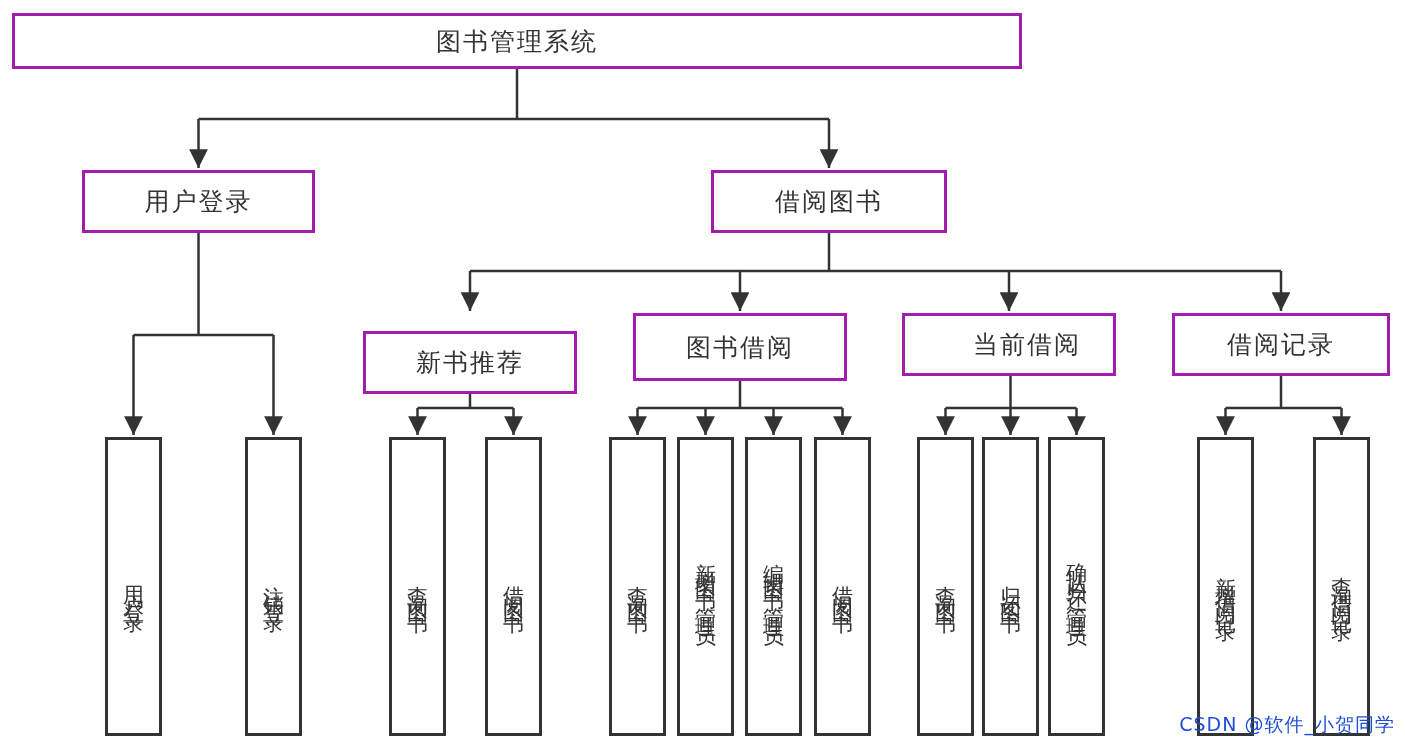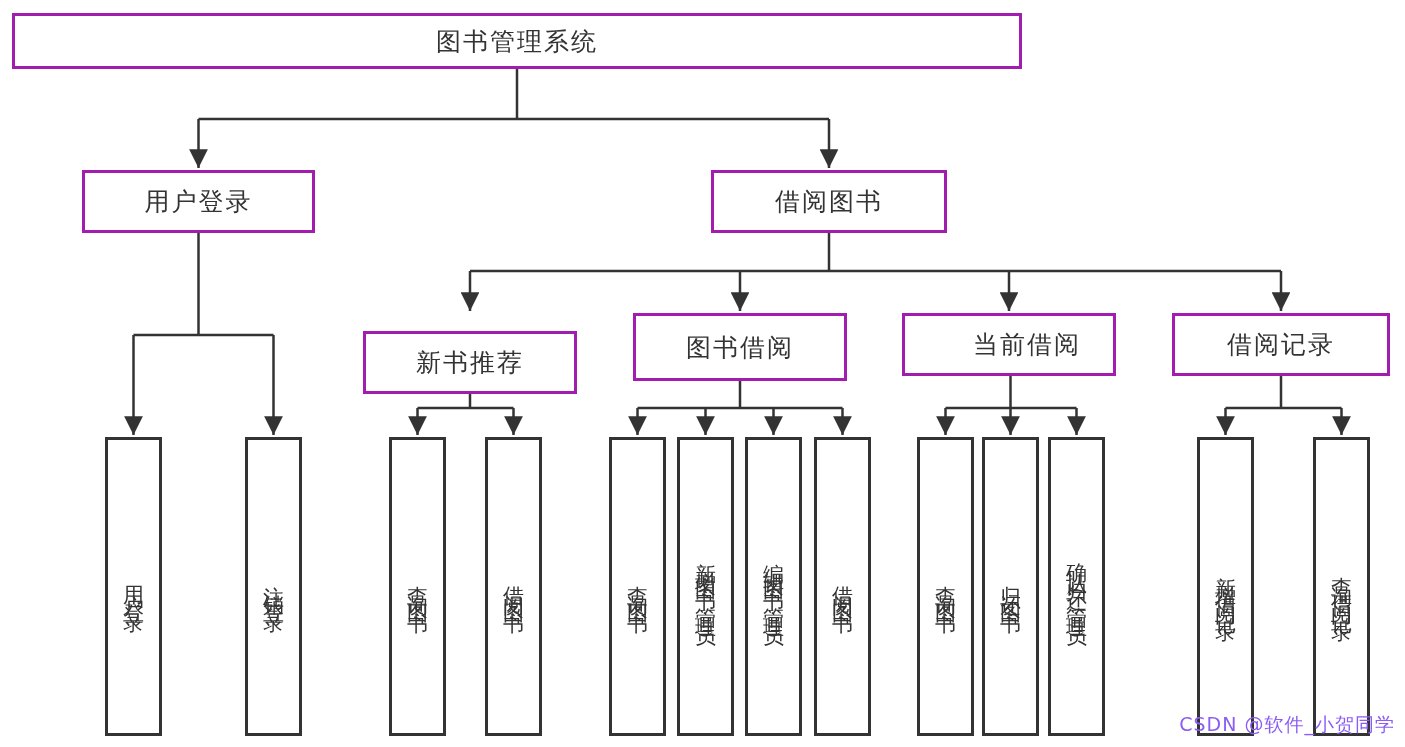--- a/index.html
+++ b/index.html
@@ -54,21 +54,21 @@
     letter-spacing: 9px;
     color: #333333;
     white-space: nowrap;
   }
   #watermark {
     position: absolute;
     right: 10px;
     top: 712px;
     font-size: 19px;
     letter-spacing: 1px;
-    color: #8b5cf6;
+    color: #1d4ed8;
     z-index: 5;
     white-space: nowrap;
   }
 </style>
 </head>
 <body>
 
 <div id="stage">
 
   <svg id="wires" width="1405" height="747" viewBox="0 0 1405 747">

